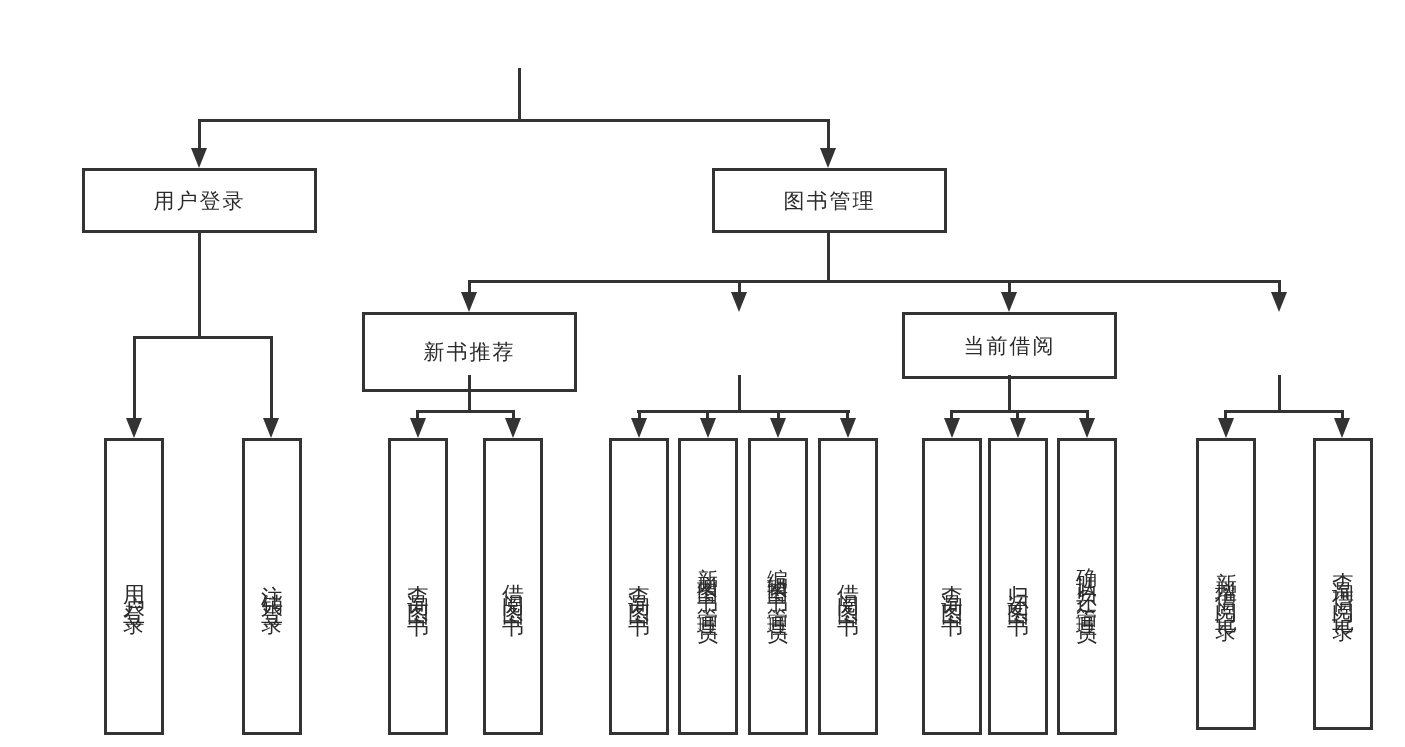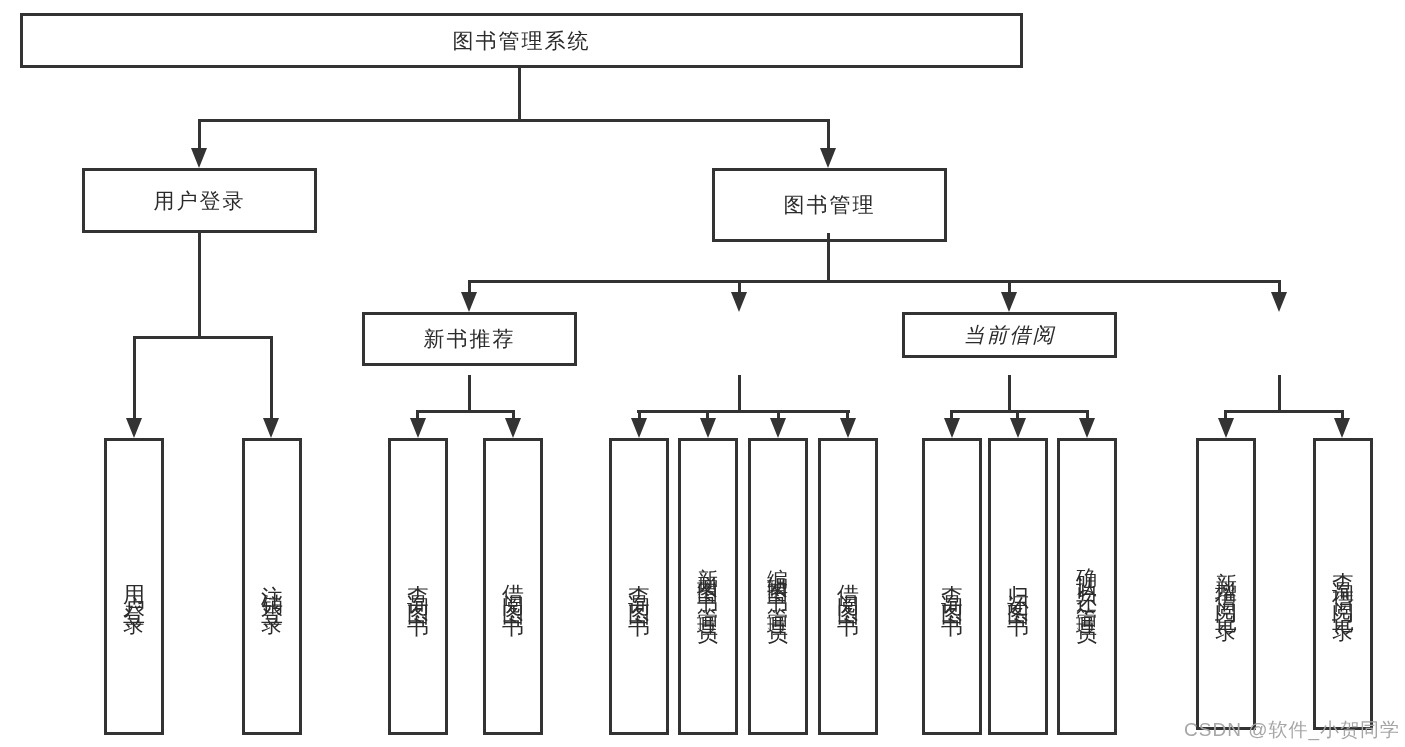--- a/index.html
+++ b/index.html
@@ -36,35 +36,32 @@
   .watermark{
     position:absolute;right:5px;bottom:4px;color:var(--wm);
     font-size:19px;letter-spacing:1px;z-index:5;white-space:nowrap;
   }
 </style>
 </head>
 <body>
 
 <div id="canvas">
 
-  <div class="box" style="left:20px;top:13px;width:1003px;height:55px;">
-    <span>图书管理系统</span>
-  </div>
 
   <div class="line" style="left:518px;top:68px;width:3px;height:54px;"></div>
   <div class="line" style="left:198px;top:119px;width:632px;height:3px;"></div>
   <div class="line" style="left:198px;top:119px;width:3px;height:32px;"></div>
   <div class="arrow" style="left:191px;top:148px;"></div>
   <div class="line" style="left:827px;top:119px;width:3px;height:32px;"></div>
   <div class="arrow" style="left:820px;top:148px;"></div>
 
   <div class="box" style="left:82px;top:168px;width:235px;height:65px;">
     <span>用户登录</span>
   </div>
-  <div class="box" style="left:712px;top:168px;width:235px;height:74px;">
+  <div class="box" style="left:712px;top:168px;width:235px;height:65px;">
     <span>图书管理</span>
   </div>
 
   <div class="line" style="left:198px;top:233px;width:3px;height:106px;"></div>
   <div class="line" style="left:133px;top:336px;width:140px;height:3px;"></div>
   <div class="line" style="left:133px;top:336px;width:3px;height:84px;"></div>
   <div class="arrow" style="left:126px;top:418px;"></div>
   <div class="line" style="left:270px;top:336px;width:3px;height:84px;"></div>
   <div class="arrow" style="left:263px;top:418px;"></div>
 
@@ -72,24 +69,24 @@
   <div class="line" style="left:468px;top:280px;width:813px;height:3px;"></div>
   <div class="line" style="left:468px;top:280px;width:3px;height:14px;"></div>
   <div class="arrow" style="left:461px;top:292px;"></div>
   <div class="line" style="left:738px;top:280px;width:3px;height:14px;"></div>
   <div class="arrow" style="left:731px;top:292px;"></div>
   <div class="line" style="left:1008px;top:280px;width:3px;height:14px;"></div>
   <div class="arrow" style="left:1001px;top:292px;"></div>
   <div class="line" style="left:1278px;top:280px;width:3px;height:14px;"></div>
   <div class="arrow" style="left:1271px;top:292px;"></div>
 
-  <div class="box" style="left:362px;top:312px;width:215px;height:54px;">
+  <div class="box" style="left:362px;top:312px;width:215px;height:80px;">
     <span>新书推荐</span>
   </div>
-  <div class="box" style="left:902px;top:312px;width:215px;height:46px;font-style:italic;">
+  <div class="box" style="left:902px;top:312px;width:215px;height:67px;">
     <span>当前借阅</span>
   </div>
 
   <div class="line" style="left:468px;top:375px;width:3px;height:38px;"></div>
   <div class="line" style="left:416px;top:410px;width:99px;height:3px;"></div>
   <div class="line" style="left:416px;top:410px;width:3px;height:10px;"></div>
   <div class="arrow" style="left:410px;top:418px;"></div>
   <div class="line" style="left:512px;top:410px;width:3px;height:10px;"></div>
   <div class="arrow" style="left:505px;top:418px;"></div>
 
@@ -157,15 +154,14 @@
     <span class="vtext" style="font-size:21px;letter-spacing:8px;">确认归还（管理员）</span>
   </div>
 
   <div class="vbox" style="left:1196px;top:438px;width:60px;height:292px;">
     <span class="vtext">新增借阅记录</span>
   </div>
   <div class="vbox" style="left:1313px;top:438px;width:60px;height:292px;">
     <span class="vtext">查询借阅记录</span>
   </div>
 
-  <div class="watermark">CSDN @软件_小贺同学</div>
 
 </div>
 
 </body></html>

